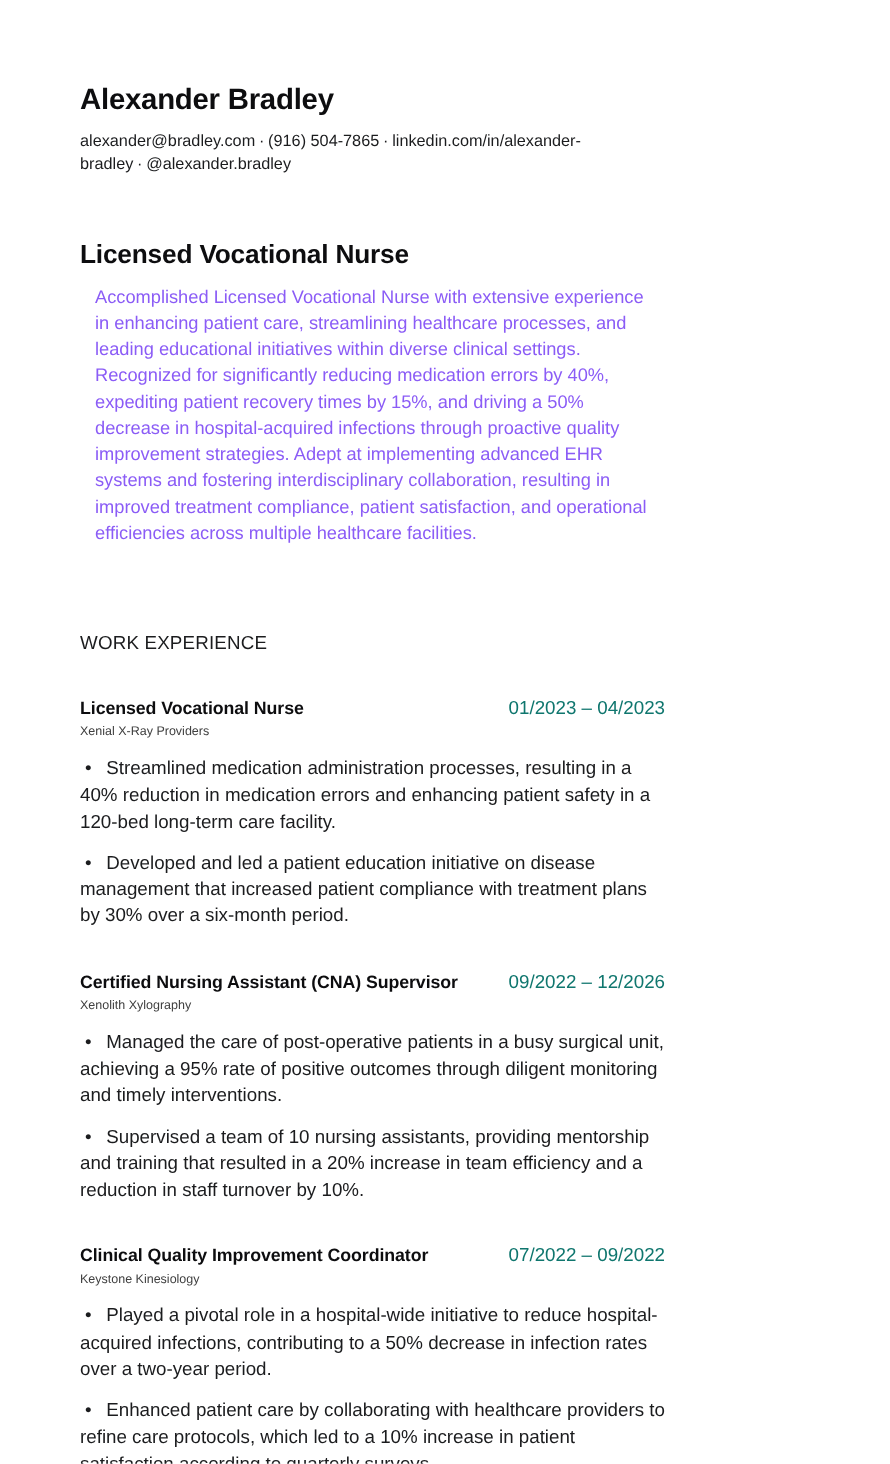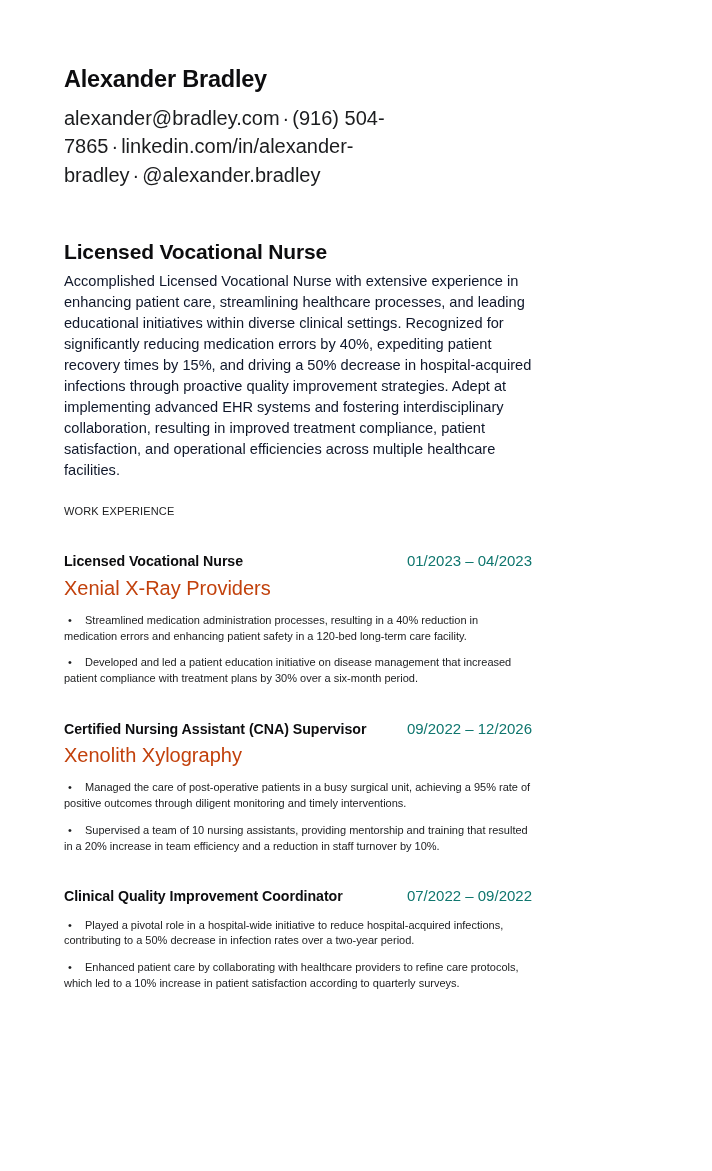--- a/index.html
+++ b/index.html
@@ -27,21 +27,21 @@
   
   .name {
     font-size: 23.5px;
     font-weight: 700;
     letter-spacing: -0.2px;
     line-height: 1.18;
     margin: 0 0 10px 0;
     color: #0d0d0f;
   }
   .contact {
-    font-size: 20px;
+    font-size: 13px;
     line-height: 1.42;
     color: #1b1c1e;
     margin: 0;
     max-width: 578px;
   }
   .contact .sep {
     padding: 0 3px;
     color: #1b1c1e;
   }
 
@@ -50,31 +50,31 @@
     font-size: 21px;
     font-weight: 700;
     letter-spacing: -0.15px;
     line-height: 1.2;
     margin: 50px 0 7px 0;
     color: #0d0d0f;
   }
   .summary {
     font-size: 14.6px;
     line-height: 1.44;
-    margin: 0;
-    color: #0f172a;
+    margin: 12px;
+    color: #8b5cf6;
     max-width: 580px;
   }
 
   
   .section-label {
-    font-size: 11px;
+    font-size: 15px;
     letter-spacing: 0.15px;
     line-height: 1.2;
-    margin: 24px 0 0 0;
+    margin: 68px 0 0 0;
     color: #1b1c1e;
     text-transform: uppercase;
   }
 
   
   .job {
     margin-top: 32px;
   }
   .job:first-of-type {
     margin-top: 33px;
@@ -92,32 +92,32 @@
     color: #0d0d0f;
     letter-spacing: -0.05px;
   }
   .job-dates {
     font-size: 15px;
     line-height: 1.35;
     color: #0f766e;
     white-space: nowrap;
   }
   .job-company {
-    font-size: 20px;
+    font-size: 10px;
     line-height: 1.42;
-    color: #c2410c;
+    color: #404040;
     margin-top: 2px;
   }
   .bullets {
     margin: 11px 0 0 0;
     padding: 0;
     list-style: none;
   }
   .bullets li {
-    font-size: 11px;
+    font-size: 15px;
     line-height: 1.43;
     color: #1b1c1e;
     margin-bottom: 11px;
     text-indent: 0;
   }
   .bullets li:last-child {
     margin-bottom: 0;
   }
   .bullets li .dot {
     display: inline-block;
@@ -163,20 +163,21 @@
         <ul class="bullets">
           <li><span class="dot">•</span><span>Managed the care of post-operative patients in a busy surgical unit, achieving a 95% rate of positive outcomes through diligent monitoring and timely interventions.</span></li>
           <li><span class="dot">•</span><span>Supervised a team of 10 nursing assistants, providing mentorship and training that resulted in a 20% increase in team efficiency and a reduction in staff turnover by 10%.</span></li>
         </ul>
       </div>
       <div class="job">
         <div class="job-head">
           <div class="job-title">Clinical Quality Improvement Coordinator</div>
           <div class="job-dates">07/2022 – 09/2022</div>
         </div>
+        <div class="job-company">Keystone Kinesiology</div>
         <ul class="bullets">
           <li><span class="dot">•</span><span>Played a pivotal role in a hospital-wide initiative to reduce hospital-acquired infections, contributing to a 50% decrease in infection rates over a two-year period.</span></li>
           <li><span class="dot">•</span><span>Enhanced patient care by collaborating with healthcare providers to refine care protocols, which led to a 10% increase in patient satisfaction according to quarterly surveys.</span></li>
         </ul>
       </div>
     </div>
 
 </div>
 
 </body></html>

